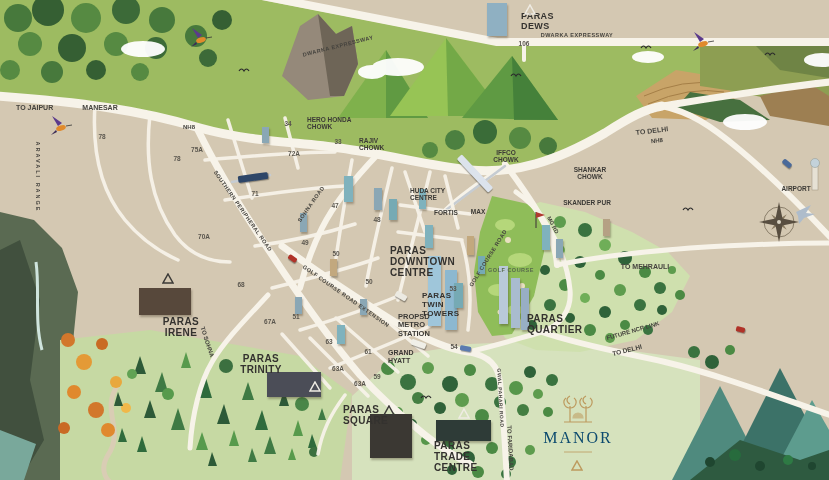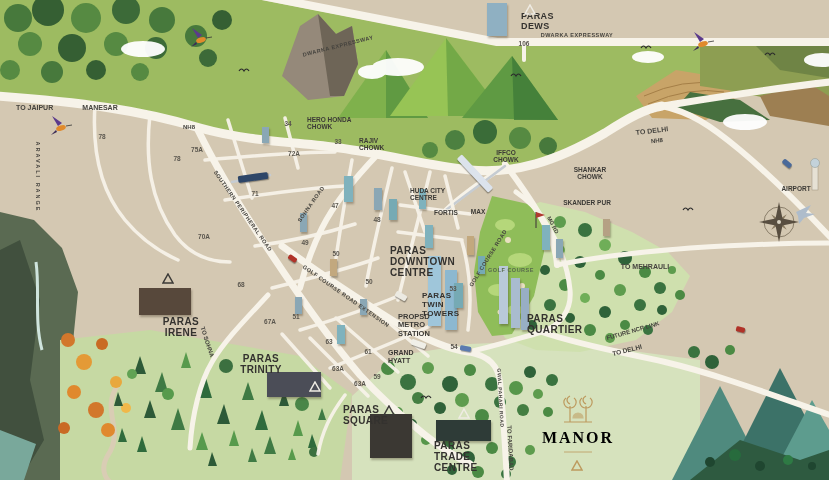--- a/index.html
+++ b/index.html
@@ -7,21 +7,21 @@
          font-family:"Liberation Sans",sans-serif;}
   .layer{position:absolute;left:0;top:0;width:829px;height:480px;}
   #scenery{z-index:1}#roads{z-index:2}#structures{z-index:3}#detail-svg{z-index:4}#labels{z-index:5}
   .maplabel{position:absolute;font-weight:700;color:#3c3a36;text-transform:uppercase;
             white-space:pre-line;line-height:1.12;transform-origin:center;}
   .lbl-p{color:#34322f;letter-spacing:.4px}
   .lbl-s{color:#5a564e}
   .lbl-r{color:#45433e}
   .lbl-l{color:#3c3a36}
   .lbl-g{color:#57694b;letter-spacing:.5px}
-  .lbl-b{font-family:"Liberation Serif",serif;font-weight:700;color:#000000}
+  .lbl-b{font-family:"Liberation Serif",serif;font-weight:400;color:#0c4a6e}
   .bldg{position:absolute;box-shadow:1px 2px 2px rgba(60,50,30,.35)}
   .pat-v{background-image:repeating-linear-gradient(90deg,rgba(255,255,255,.45) 0 1px,transparent 1px 3px)}
   .pat-h{background-image:repeating-linear-gradient(0deg,rgba(255,255,255,.35) 0 1.5px,transparent 1.5px 4px)}
   .pat-w{background-image:repeating-linear-gradient(0deg,rgba(25,45,70,.28) 0 2px,transparent 2px 4px)}
   .pat-gold{background-image:repeating-linear-gradient(90deg,rgba(245,195,95,.9) 0 1px,transparent 1px 4px),
             repeating-linear-gradient(0deg,rgba(245,195,95,.55) 0 1px,transparent 1px 4px)}
   .vehicle{position:absolute;border-radius:1.5px;box-shadow:1px 1px 1px rgba(0,0,0,.35)}
   .marker{position:absolute;width:12px;height:11px}
 </style>
 </head>

